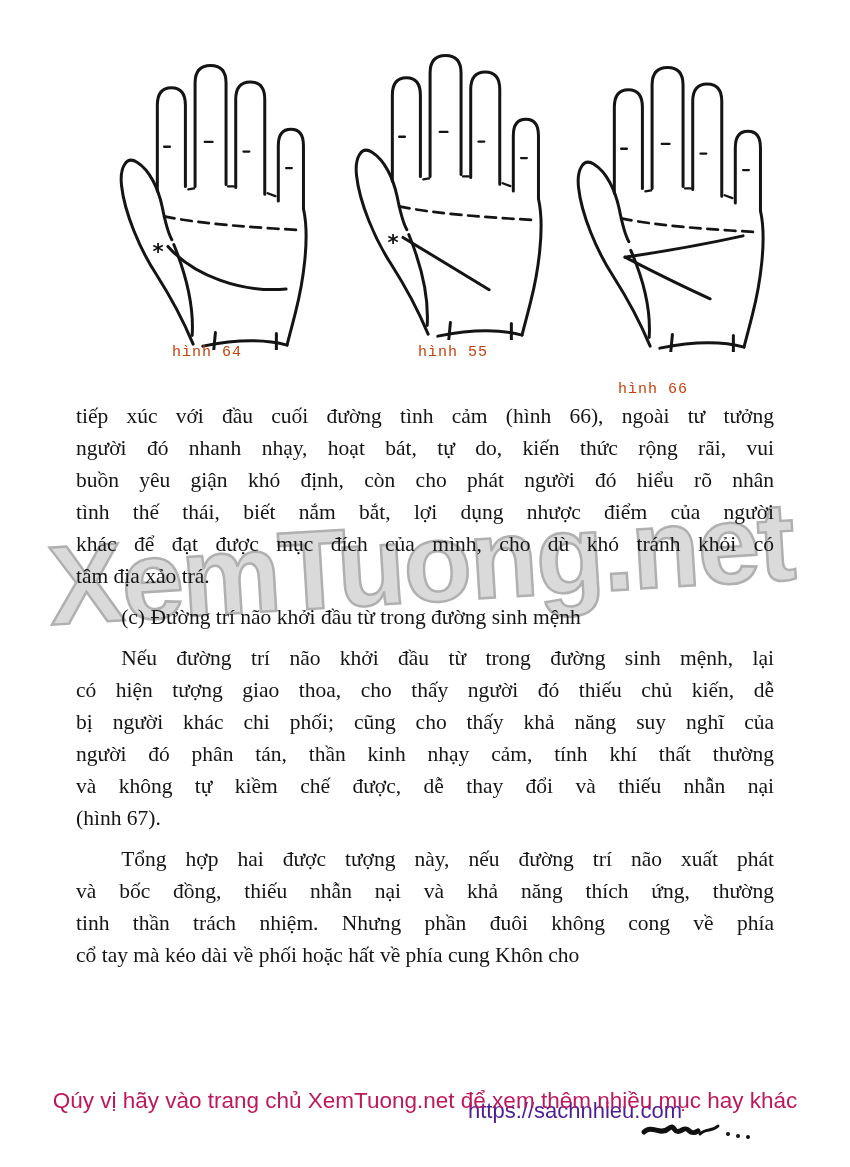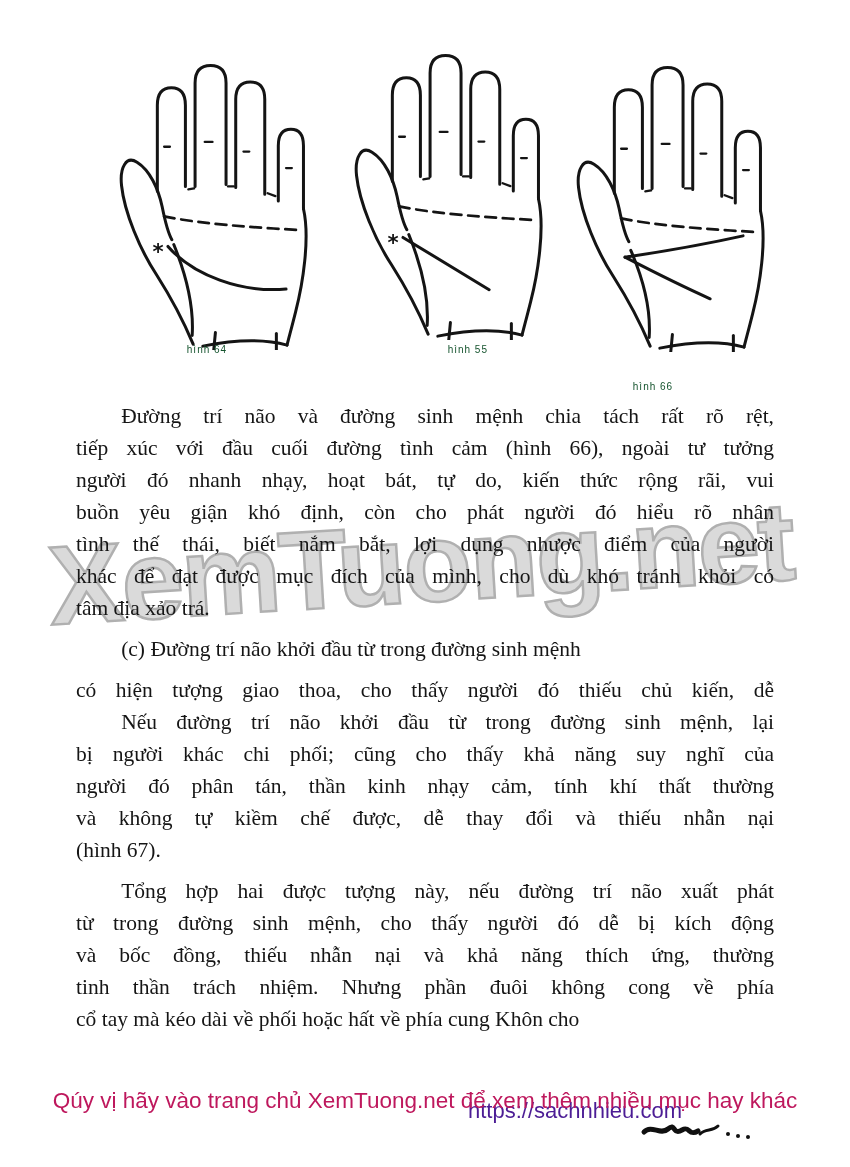--- a/index.html
+++ b/index.html
@@ -15,22 +15,22 @@
   
   .fig{position:absolute;}
   .fig svg{display:block;}
   .fig path{fill:none;stroke:#141414;stroke-width:3.1;stroke-linecap:round;stroke-linejoin:round;}
   .fig path.dashline{stroke-dasharray:11 7;stroke-width:2.8;}
   .fig path.crease{stroke-width:2.4;}
   .fig text{font-family:"DejaVu Sans", sans-serif;font-weight:bold;fill:#111;}
   .caption{
     position:absolute;
     width:110px;text-align:center;
-    font-family:Liberation Sans, sans-serif;
-    font-size:10px;letter-spacing:1px;color:#14532d;
+    font-family:Liberation Mono, monospace;
+    font-size:15px;letter-spacing:1px;color:#c2410c;
   }
   
   .watermark{
     position:absolute;
     left:48px;top:498px;
     width:780px;
     font-family:"Liberation Sans", sans-serif;
     font-weight:bold;
     font-size:112px;
     letter-spacing:-2px;
@@ -169,43 +169,41 @@
   </div>
 
   <div class="caption" style="left:152px;top:344px;">hình 64</div>
   <div class="caption" style="left:378px;top:344px;text-align:right;">hình 55</div>
   <div class="caption" style="left:598px;top:355px;margin-top:26px;">hình 66</div>
 
   <div class="watermark">XemTuong.net</div>
 
   <div class="text-block">
     <div class="para">
-      <div class="line first">Đường trí não và đường sinh mệnh chia tách rất rõ rệt,</div>
       <div class="line">tiếp xúc với đầu cuối đường tình cảm (hình 66), ngoài tư tưởng</div>
       <div class="line">người đó nhanh nhạy, hoạt bát, tự do, kiến thức rộng rãi, vui</div>
       <div class="line">buồn yêu giận khó định, còn cho phát người đó hiểu rõ nhân</div>
       <div class="line">tình thế thái, biết nắm bắt, lợi dụng nhược điểm của người</div>
       <div class="line">khác để đạt được mục đích của mình, cho dù khó tránh khỏi có</div>
       <div class="line last">tâm địa xảo trá.</div>
     </div>
 
     <div class="heading">(c) Đường trí não khởi đầu từ trong đường sinh mệnh</div>
 
     <div class="para">
+      <div class="line first">Nếu đường trí não khởi đầu từ trong đường sinh mệnh, lại</div>
       <div class="line">có hiện tượng giao thoa, cho thấy người đó thiếu chủ kiến, dễ</div>
-      <div class="line first">Nếu đường trí não khởi đầu từ trong đường sinh mệnh, lại</div>
       <div class="line">bị người khác chi phối; cũng cho thấy khả năng suy nghĩ của</div>
       <div class="line">người đó phân tán, thần kinh nhạy cảm, tính khí thất thường</div>
       <div class="line">và không tự kiềm chế được, dễ thay đổi và thiếu nhẫn nại</div>
       <div class="line last">(hình 67).</div>
     </div>
 
     <div class="para">
       <div class="line first">Tổng hợp hai được tượng này, nếu đường trí não xuất phát</div>
-      <div class="line">từ trong đường sinh mệnh, cho thấy người đó dễ bị kích động</div>
       <div class="line">và bốc đồng, thiếu nhẫn nại và khả năng thích ứng, thường</div>
       <div class="line">tinh thần trách nhiệm. Nhưng phần đuôi không cong về phía</div>
       <div class="line last">cổ tay mà kéo dài về phối hoặc hất về phía cung Khôn cho</div>
     </div>
   </div>
 
   <div class="footer-area">
     <a class="footer-url" href="#">https://sachnhieu.com</a>
     <div class="footer-msg">Qúy vị hãy vào trang chủ XemTuong.net để xem thêm nhiều mục hay khác</div>
     <svg class="scribble" width="115" height="42" viewBox="0 0 115 42">

